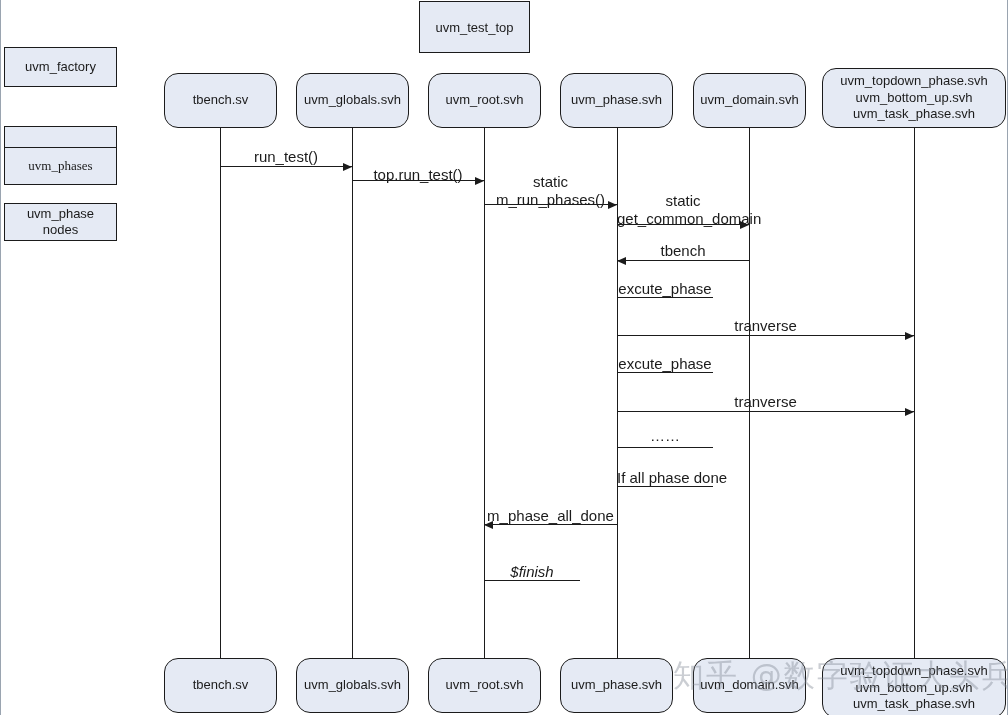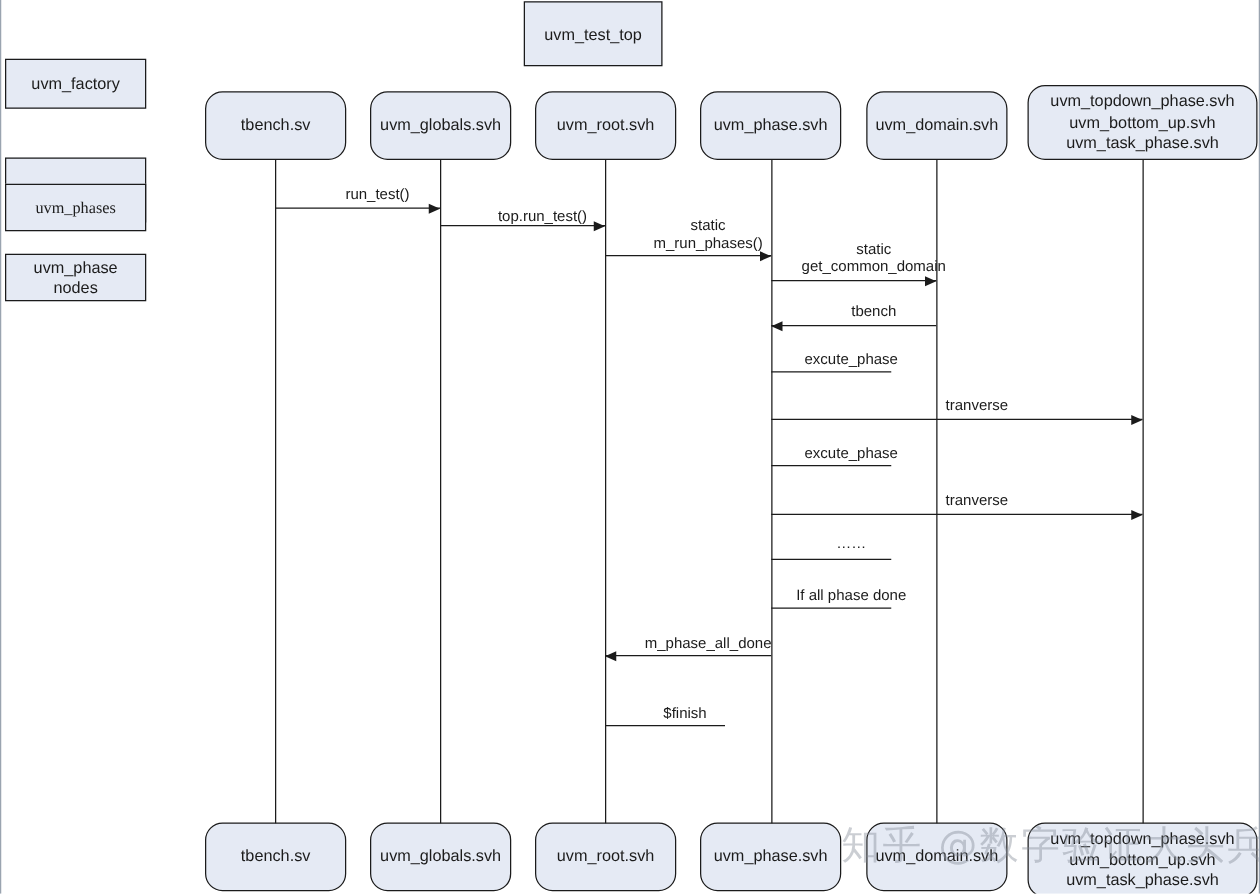--- a/index.html
+++ b/index.html
@@ -78,26 +78,25 @@
     border-bottom: 4px solid transparent;
   }
   .arrow-right {
     border-left: 9px solid #1b1b1b;
   }
   .arrow-left {
     border-right: 9px solid #1b1b1b;
   }
   .msg-label {
     position: absolute;
-    font-size: 12px;
+    font-size: 15px;
     color: #1b1b1b;
     text-align: center;
     line-height: 1.2;
     white-space: pre;
-    padding-left: 16px;
   }
   .watermark {
     position: absolute;
     font-size: 31px;
     color: rgba(130,138,150,0.42);
     letter-spacing: 2px;
     white-space: nowrap;
     pointer-events: none;
     font-family: "DejaVu Sans", sans-serif;
   }
@@ -155,15 +154,15 @@
     <div class="arrow-head arrow-right" style="top: 407.5px; left: 904px;"></div>
     <div class="msg-label" style="left: 616px; width: 297px; top: 393px;">tranverse</div>
     <div class="msg-line" style="left: 616px; top: 447px; width: 96px;"></div>
     <div class="msg-label" style="left: 616px; width: 96px; top: 427px; text-align: center;">……</div>
     <div class="msg-line" style="left: 616px; top: 486px; width: 96px;"></div>
     <div class="msg-label" style="left: 616px; width: 96px; top: 469px; text-align: center;">If all phase done</div>
     <div class="msg-line" style="left: 483px; top: 524px; width: 133px;"></div>
     <div class="arrow-head arrow-left" style="top: 520.5px; left: 483px;"></div>
     <div class="msg-label" style="left: 483px; width: 133px; top: 507px;">m_phase_all_done</div>
     <div class="msg-line" style="left: 483px; top: 580px; width: 96px;"></div>
-    <div class="msg-label" style="left: 483px; width: 96px; top: 563px; text-align: center;">$finish</div>
+    <div class="msg-label" style="left: 483px; width: 96px; top: 563px; text-align: center; font-style: italic;">$finish</div>
     <div class="watermark" style="left: 672px; top: 655px;">知乎 @数字验证大头兵</div>
   </div>
 
 </body></html>

